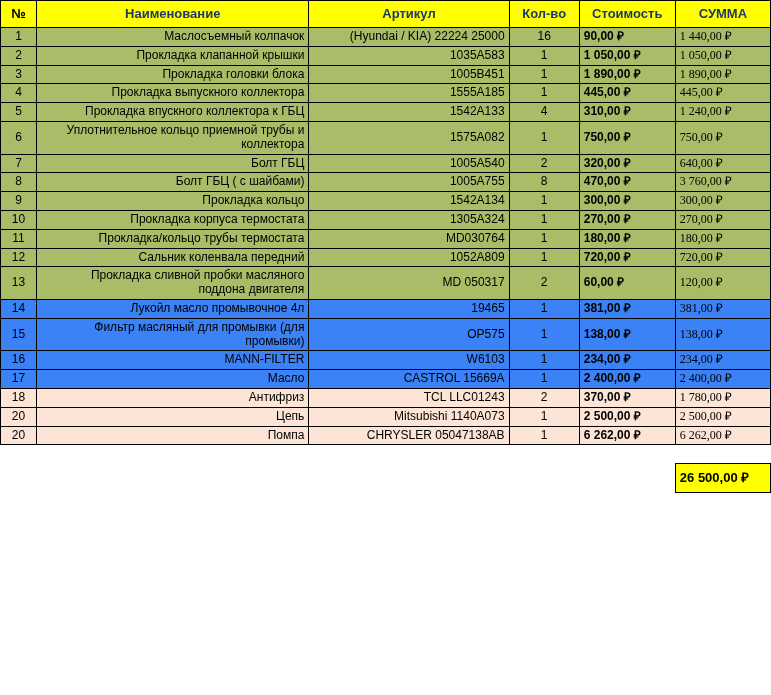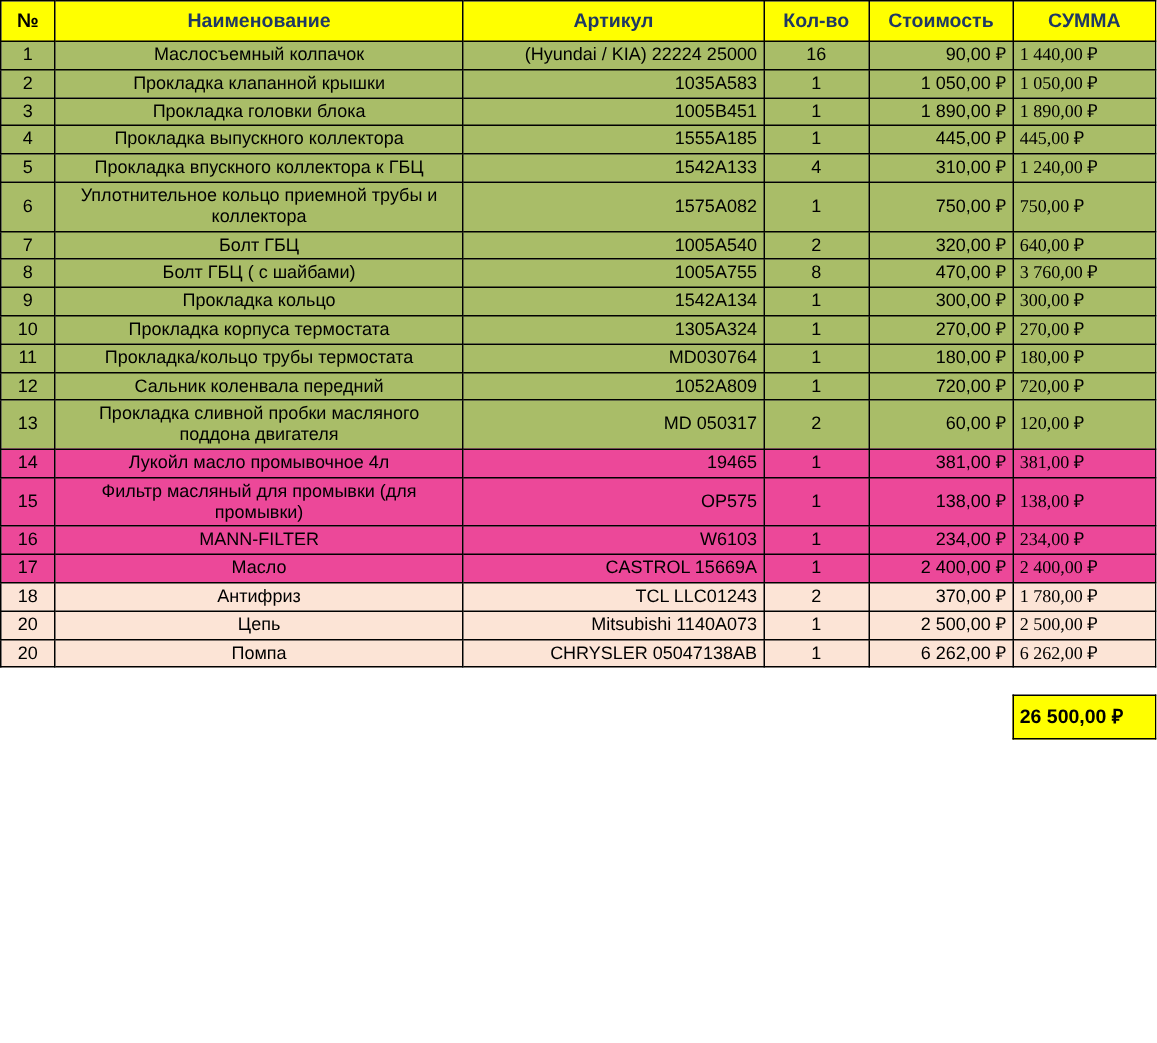--- a/index.html
+++ b/index.html
@@ -39,28 +39,28 @@
     font-weight: bold;
     font-size: 13px;
     text-align: center;
     height: 22px;
     color: #1f3864;
   }
   thead th.th-num { color: #000000; }
 
   tbody td { font-size: 12px; }
   td.num   { text-align: center; }
-  td.name  { text-align: center; }
+  td.name  { text-align: right; }
   td.art   { text-align: right; }
   td.qty   { text-align: center; }
-  td.price { text-align: right; padding-right: 6px; }
+  td.price { text-align: left; padding-right: 6px; font-weight: bold; }
   td.sum   { padding-right: 6px; font-family: Liberation Serif, serif; }
 
   tr.green td { background: #a9bd68; }
-  tr.gray  td { background: #ec4899; }
+  tr.gray  td { background: #3b82f6; }
   tr.peach td { background: #fce4d6; }
 
   tr.total td {
     border: none;
     background: #ffffff;
     height: 24px;
   }
   tr.total td.total-cell {
     border: 1px solid #000000;
     background: #ffff00;

